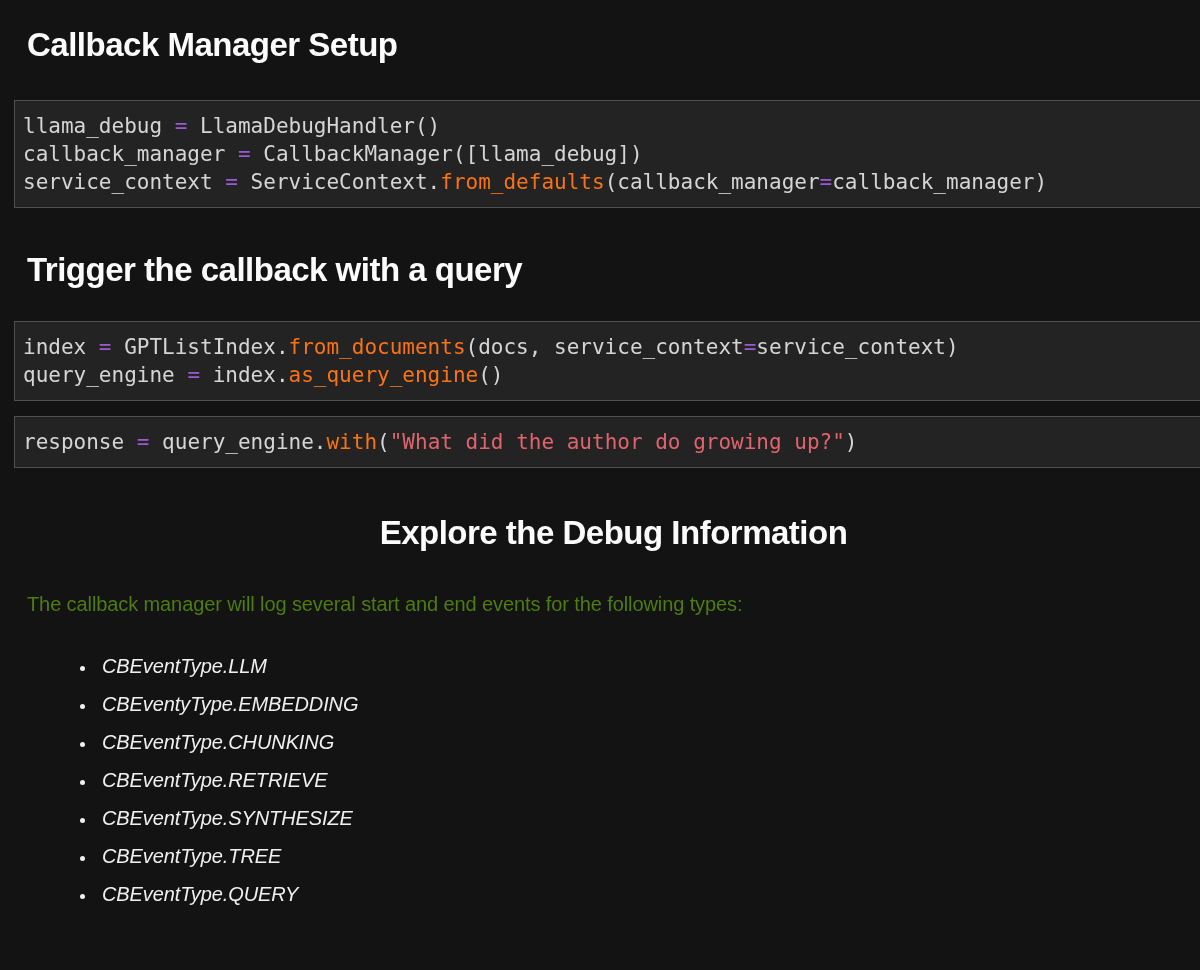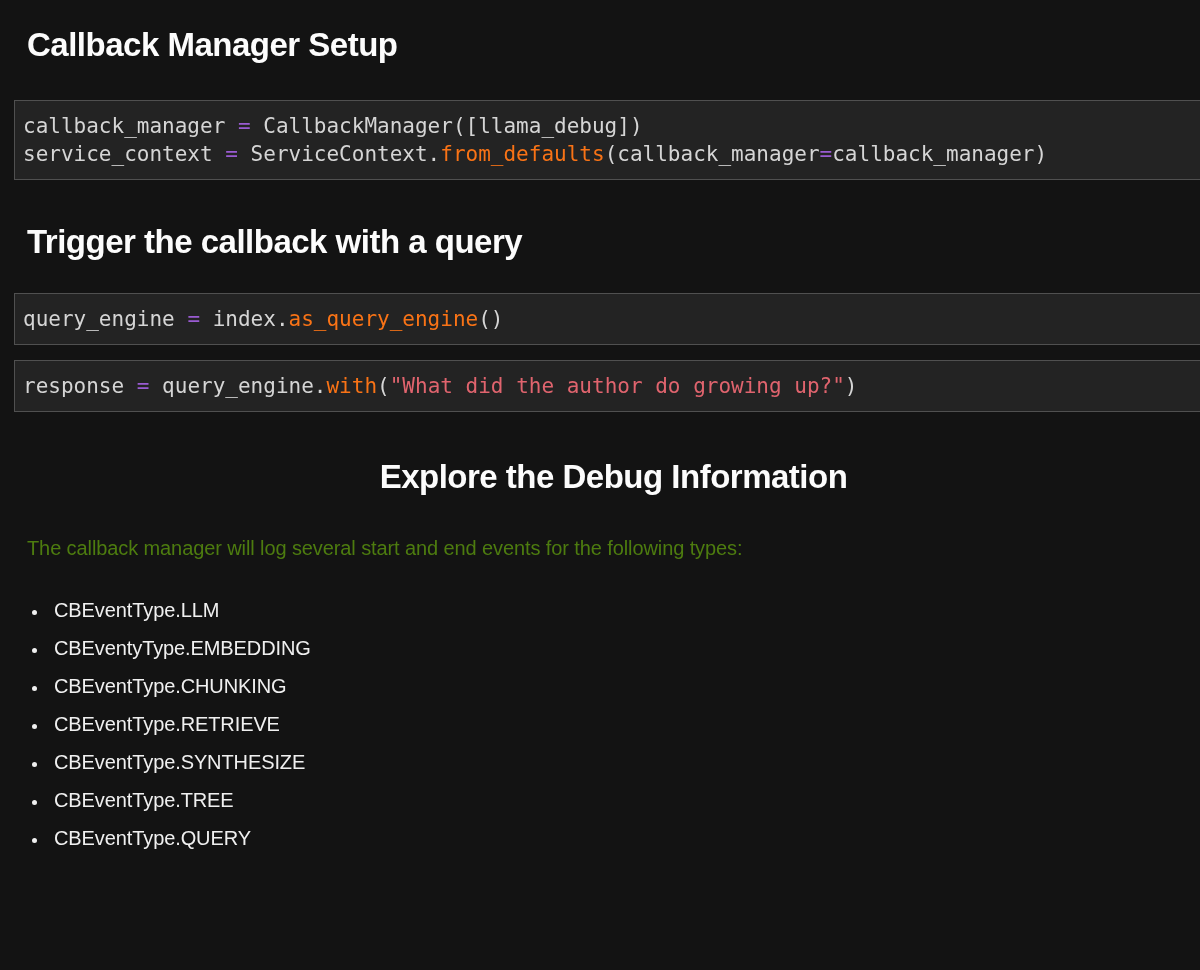--- a/index.html
+++ b/index.html
@@ -53,21 +53,22 @@
     font-size: 20px;
     line-height: 26px;
     letter-spacing: -0.1px;
     color: #4d7c0f;
   }
   .para.p-intro  { margin-top: 38px; }
   .para.p-footer { margin-top: 28px; }
 
   ul.event-list {
     margin: 30px 0 15px 0;
-    padding: 0 0 0 48px;
+    padding: 0 0 0 96px;
+    font-style: italic;
   }
   ul.event-list li {
     font-size: 20px;
     line-height: 38px;
     letter-spacing: -0.1px;
     color: #f0f0f0;
     padding-left: 6px;
   }
   ul.event-list li::marker {
     color: #f0f0f0;
@@ -75,27 +76,29 @@
   }
 </style>
 </head>
 <body>
 
 <main class="content">
 
   <h1 class="heading h-setup">Callback Manager Setup</h1>
 
   <div class="codeblock cb-setup">
+      <div class="code-line"><span>llama_debug </span><span class="tok-op">=</span><span> LlamaDebugHandler()</span></div>
       <div class="code-line"><span>callback_manager </span><span class="tok-op">=</span><span> CallbackManager([llama_debug])</span></div>
       <div class="code-line"><span>service_context </span><span class="tok-op">=</span><span> ServiceContext.</span><span class="tok-fn">from_defaults</span><span>(callback_manager</span><span class="tok-op">=</span><span>callback_manager)</span></div>
     </div>
 
   <h1 class="heading h-trigger">Trigger the callback with a query</h1>
 
   <div class="codeblock cb-index">
+      <div class="code-line"><span>index </span><span class="tok-op">=</span><span> GPTListIndex.</span><span class="tok-fn">from_documents</span><span>(docs, service_context</span><span class="tok-op">=</span><span>service_context)</span></div>
       <div class="code-line"><span>query_engine </span><span class="tok-op">=</span><span> index.</span><span class="tok-fn">as_query_engine</span><span>()</span></div>
     </div>
 
   <div class="codeblock cb-query">
       <div class="code-line"><span>response </span><span class="tok-op">=</span><span> query_engine.</span><span class="tok-fn">with</span><span>(</span><span class="tok-str">"What did the author do growing up?"</span><span>)</span></div>
     </div>
 
   <h1 class="heading h-explore">Explore the Debug Information</h1>
 
   <p class="para p-intro">The callback manager will log several start and end events for the following types:</p>

